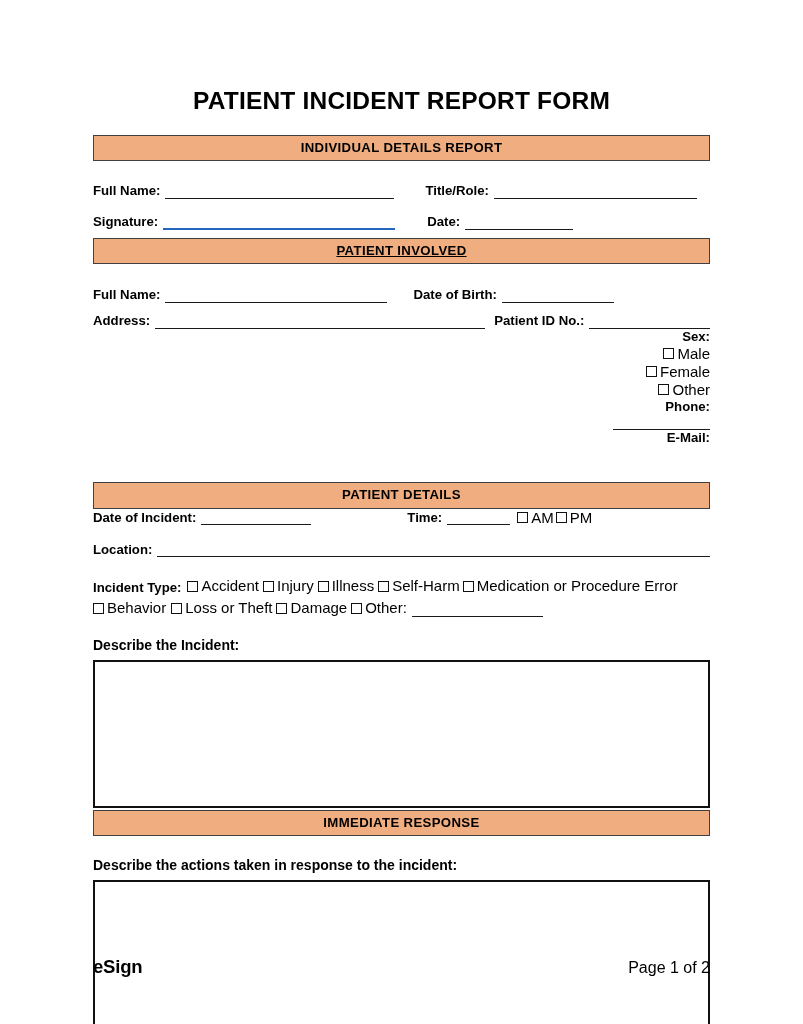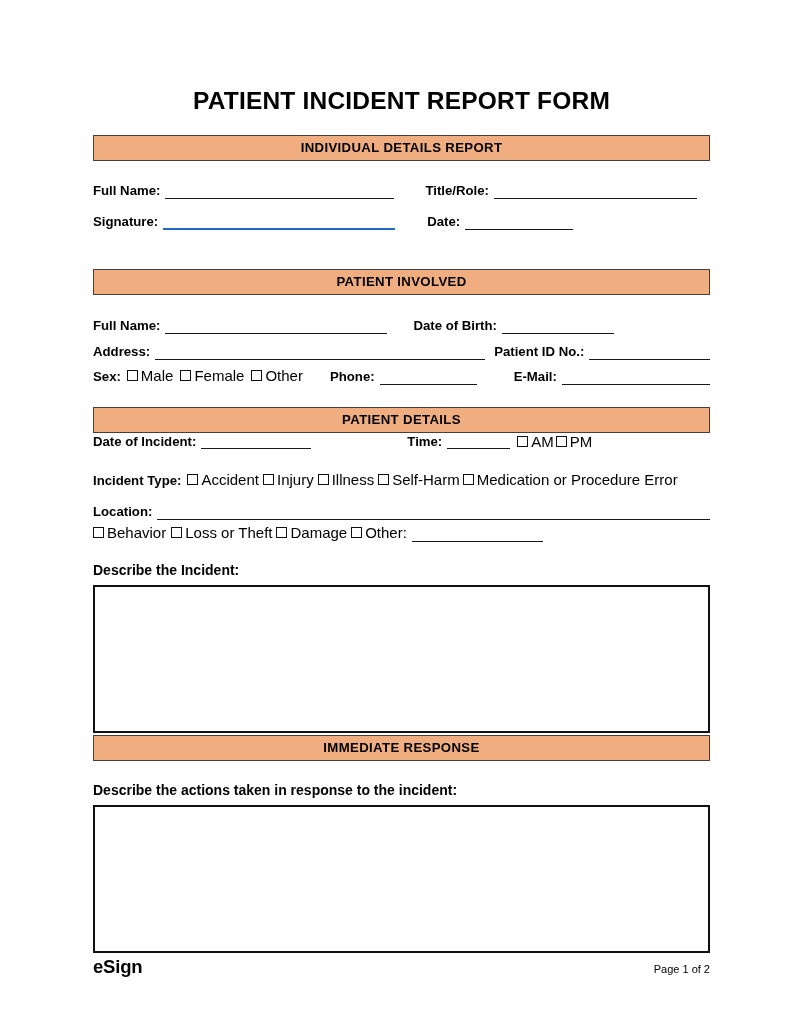--- a/index.html
+++ b/index.html
@@ -118,21 +118,21 @@
     display: flex;
     align-items: baseline;
     justify-content: space-between;
   }
   .brand {
     font-size: 18.5px;
     font-weight: bold;
     letter-spacing: -0.2px;
   }
   .pageno {
-    font-size: 11px;
+    font-size: 16px;
     font-weight: normal;
   }
 </style>
 </head>
 <body>
 
 <div class="page">
 
   <div class="content">
 
@@ -149,39 +149,39 @@
     </div>
 
     <div class="row" style="margin-top:15px;">
       <span class="lbl">Signature:</span>
       <span class="line blue" style="width:232px;"></span>
       <span style="width:32px;"></span>
       <span class="lbl">Date:</span>
       <span class="line" style="width:108px;"></span>
     </div>
 
-    <div class="section-bar" style="margin-top:39px;">PATIENT INVOLVED</div>
+    <div class="section-bar" style="margin-top:8px;text-decoration:underline;">PATIENT INVOLVED</div>
 
     <div class="row" style="margin-top:23px;">
       <span class="lbl">Full Name:</span>
       <span class="line" style="width:222px;"></span>
       <span style="width:26px;"></span>
       <span class="lbl">Date of Birth:</span>
       <span class="line" style="width:112px;"></span>
     </div>
 
     <div class="row" style="margin-top:10px;">
       <span class="lbl">Address:</span>
       <span class="line" style="width:330px;"></span>
       <span style="width:9px;"></span>
       <span class="lbl">Patient ID No.:</span>
       <span class="line grow"></span>
     </div>
 
-    <div class="row" style="margin-top:7px;">
+    <div class="row" style="margin-top:0;flex-direction:column;">
       <span class="lbl">Sex:</span>
       <span style="width:6px;"></span>
 
       <span class="cb-group">
         <span class="cb"></span>
         <span class="cb-label">Male</span>
       </span>
       <span style="width:7px;"></span>
 
       <span class="cb-group">
@@ -217,20 +217,25 @@
         <span class="cb"></span>
         <span class="cb-label">AM</span>
       </span>
       <span style="width:2px;"></span>
       <span class="cb-group">
         <span class="cb"></span>
         <span class="cb-label">PM</span>
       </span>
     </div>
 
+    <div class="row" style="margin-top:15px;">
+      <span class="lbl">Location:</span>
+      <span class="line grow"></span>
+    </div>
+
     <div class="row" style="margin-top:20px;">
       <span class="lbl">Incident Type:</span>
       <span style="width:6px;"></span>
 
       <span class="cb-group">
         <span class="cb"></span>
         <span class="cb-label">Accident</span>
       </span>
       <span style="width:4px;"></span>
 
@@ -249,25 +254,20 @@
       <span class="cb-group">
         <span class="cb"></span>
         <span class="cb-label">Self-Harm</span>
       </span>
       <span style="width:3px;"></span>
 
       <span class="cb-group">
         <span class="cb"></span>
         <span class="cb-label">Medication or Procedure Error</span>
       </span>
-    </div>
-
-    <div class="row" style="margin-top:15px;">
-      <span class="lbl">Location:</span>
-      <span class="line grow"></span>
     </div>
 
     <div class="row" style="margin-top:4px;">
       <span class="cb-group">
         <span class="cb"></span>
         <span class="cb-label">Behavior</span>
       </span>
       <span style="width:5px;"></span>
 
       <span class="cb-group">

